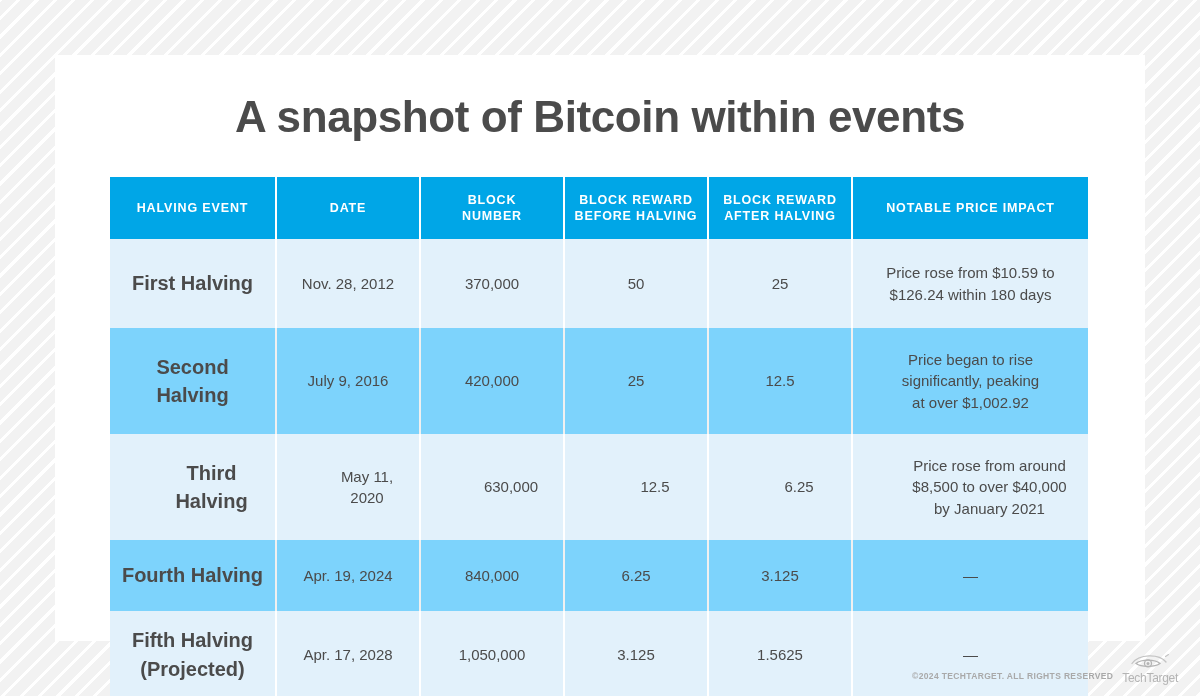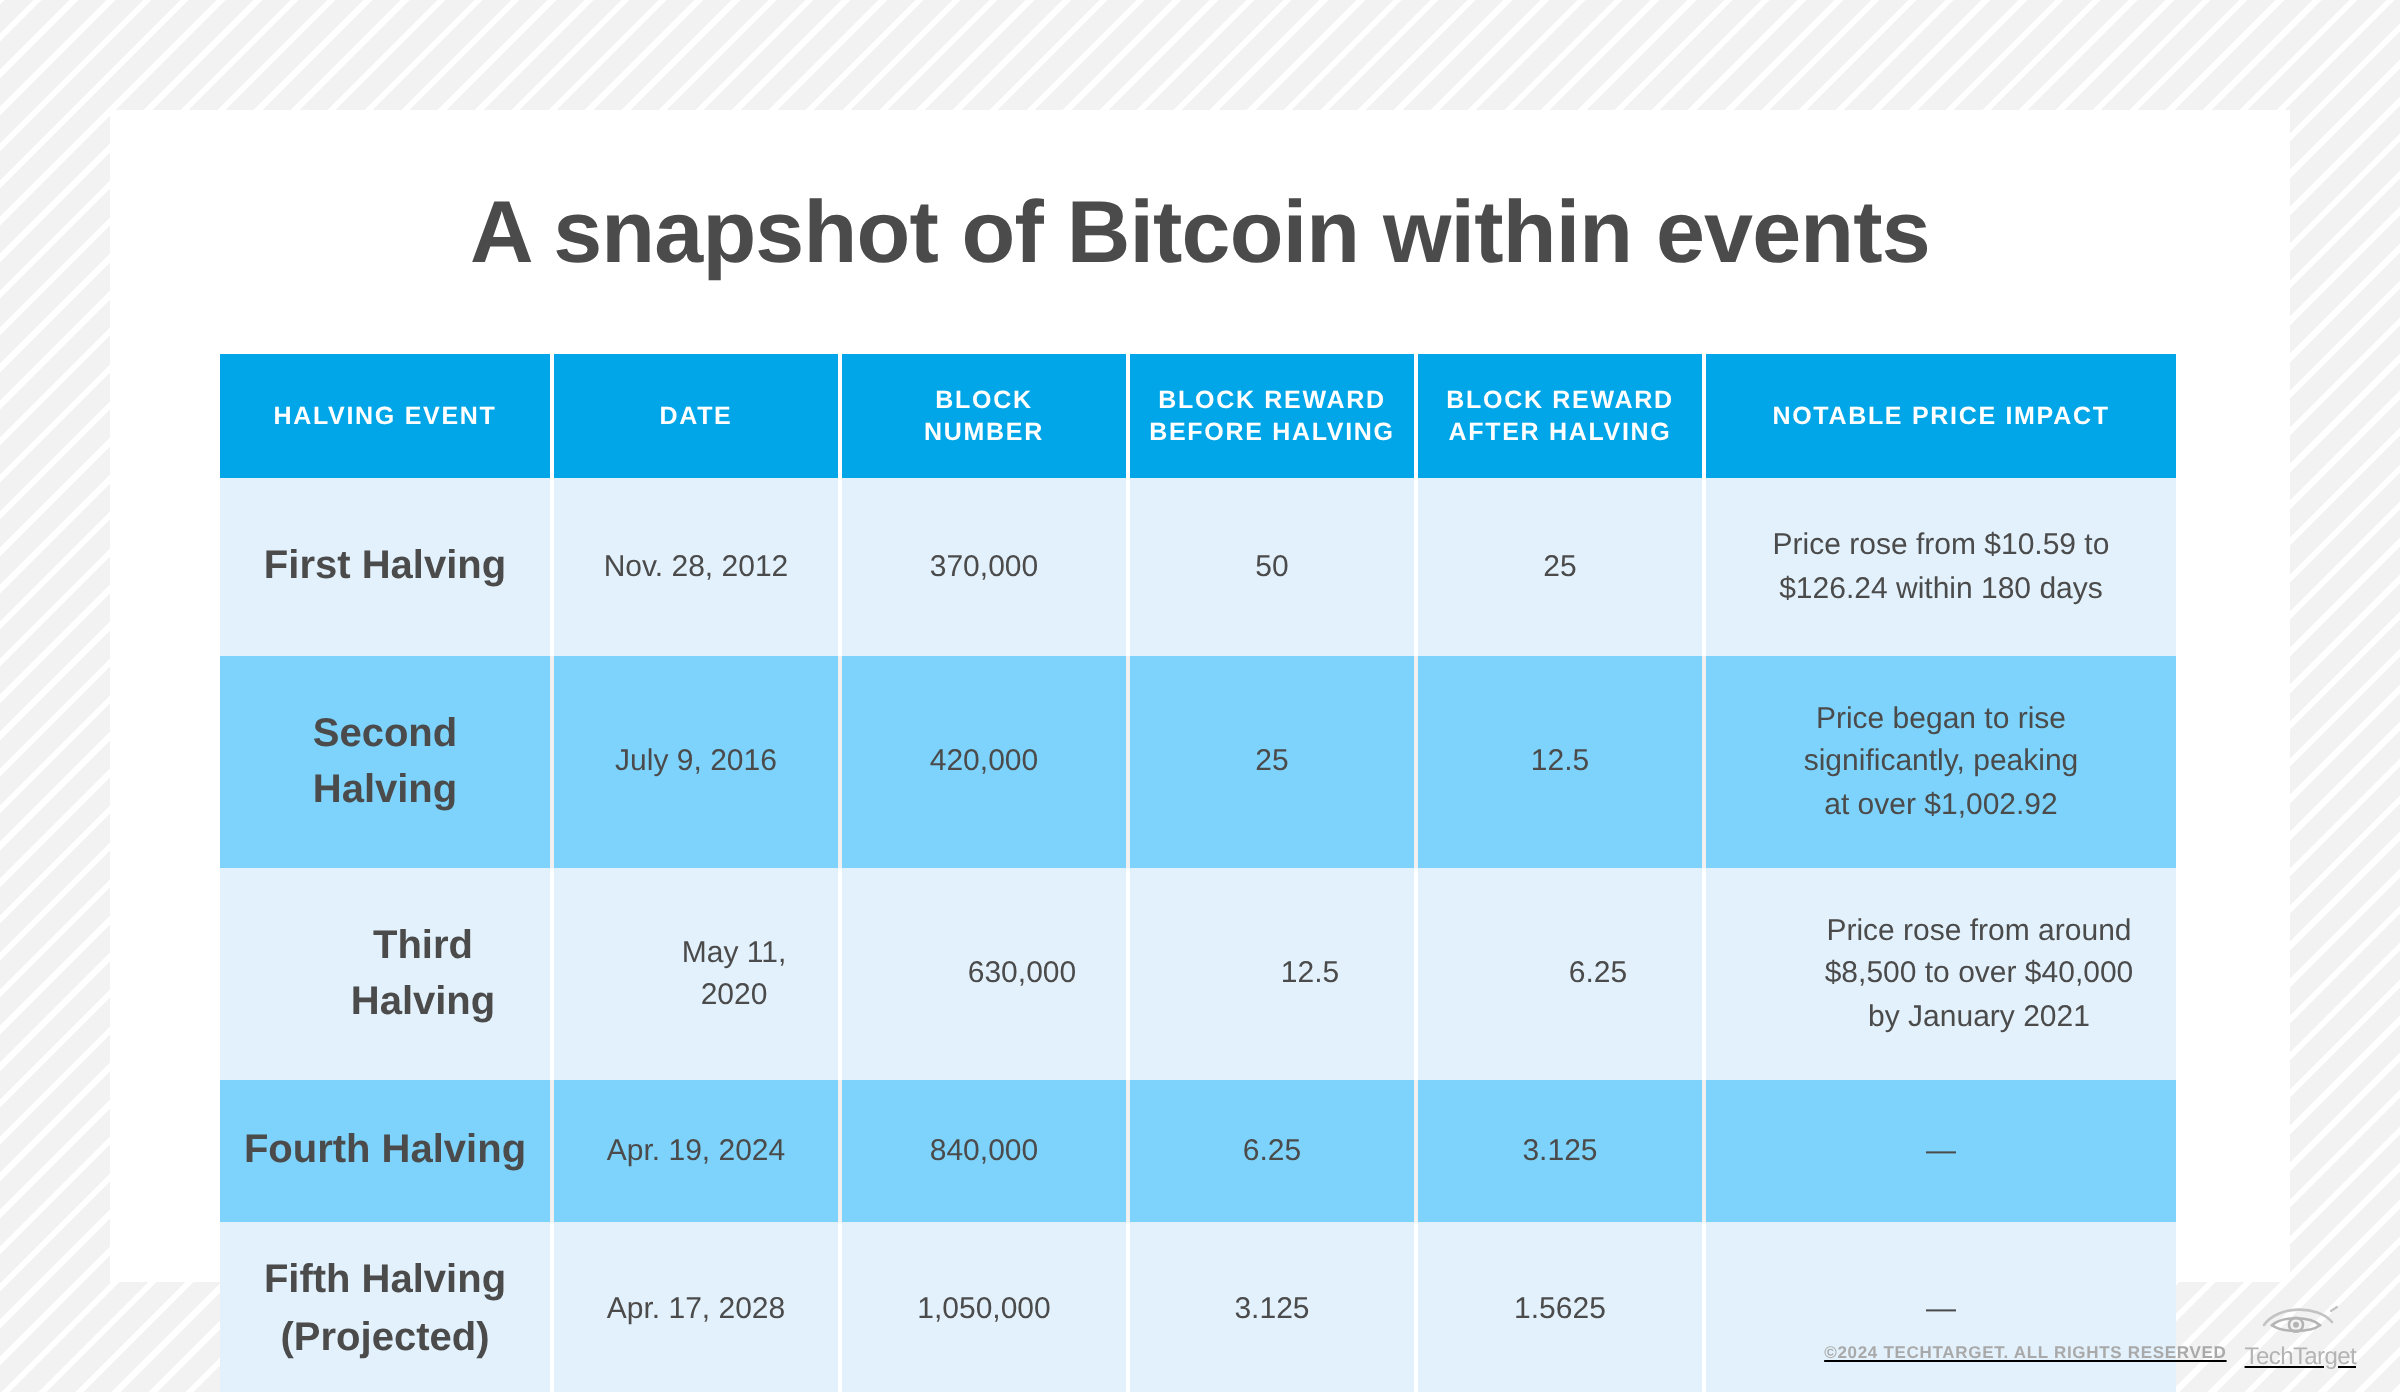--- a/index.html
+++ b/index.html
@@ -130,21 +130,20 @@
   .event-text  { white-space: pre-line; }
 
   
   .footer {
     position: absolute;
     right: 22px;
     bottom: 12px;
     display: flex;
     align-items: flex-end;
     gap: 9px;
-    text-decoration: underline;
   }
   .copyright {
     font-family: "Liberation Sans Narrow", "Liberation Sans", sans-serif;
     font-size: 8.5px;
     font-weight: bold;
     letter-spacing: 0.35px;
     color: #a9a9a9;
     white-space: nowrap;
     padding-bottom: 3px;
   }

